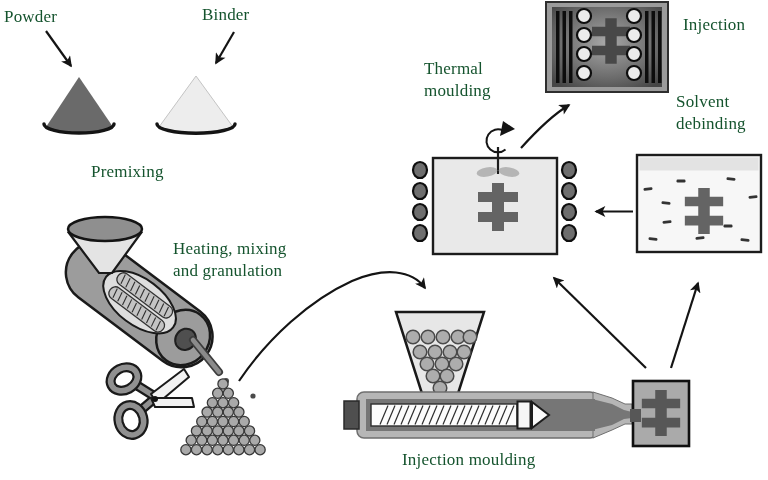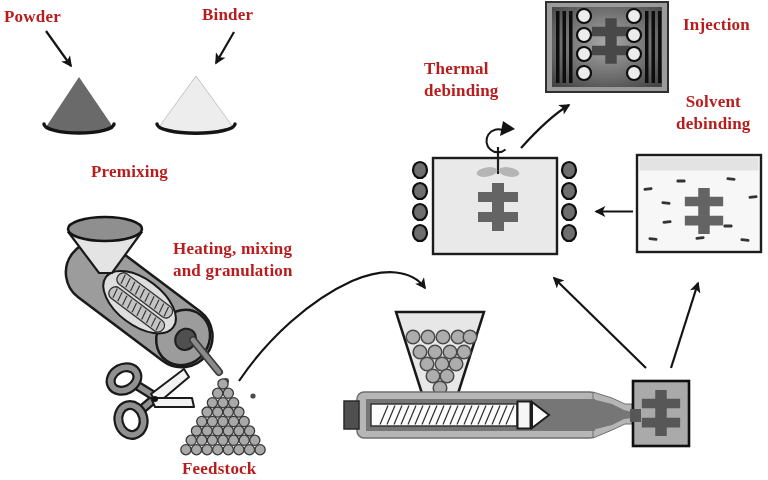--- a/index.html
+++ b/index.html
@@ -1,20 +1,20 @@
 <!DOCTYPE html>
 <html><head>
 <meta charset="utf-8">
 <style>
   html,body{margin:0;padding:0;background:#fff;}
   .stage{position:relative;width:768px;height:480px;background:#ffffff;overflow:hidden;
          font-family:"Liberation Serif", serif;}
   .stage svg{position:absolute;left:0;top:0;}
-  .lbl{position:absolute;color:#b91c1c;font-size:17px;line-height:1.32;
-       white-space:pre-line;letter-spacing:0.2px;font-weight:bold;}
+  .lbl{position:absolute;color:#14532d;font-size:17px;line-height:1.32;
+       white-space:pre-line;letter-spacing:0.2px;}
 </style>
 </head>
 <body>
 
 <div class="stage">
 
 <svg width="768" height="480" viewBox="0 0 768 480">
   <defs>
     <marker id="ah" viewBox="0 0 10 10" refX="8.5" refY="5" markerWidth="13" markerHeight="11" orient="auto" markerUnits="userSpaceOnUse">
       <path d="M0,0 L10,5 L0,10 L2.5,5 Z" fill="#141414"></path>
@@ -257,20 +257,20 @@
           <circle cx="634" cy="73" r="7"></circle>
     </g>
   </g>
 </svg>
 
 <div class="lbl" style="left:4px;top:6px;">Powder</div>
 <div class="lbl" style="left:202px;top:4px;">Binder</div>
 <div class="lbl" style="left:173px;top:238px;">Heating, mixing
 and granulation</div>
 <div class="lbl" style="left:91px;top:161px;">Premixing</div>
-<div class="lbl" style="left:182px;top:458px;">Feedstock</div>
+<div class="lbl" style="left:402px;top:449px;">Injection moulding</div>
 <div class="lbl" style="left:424px;top:58px;">Thermal
-debinding</div>
-<div class="lbl" style="left:676px;top:91px;text-align:center;">Solvent
+moulding</div>
+<div class="lbl" style="left:676px;top:91px;">Solvent
 debinding</div>
 <div class="lbl" style="left:683px;top:14px;">Injection</div>
 
 </div>
 
 </body></html>

